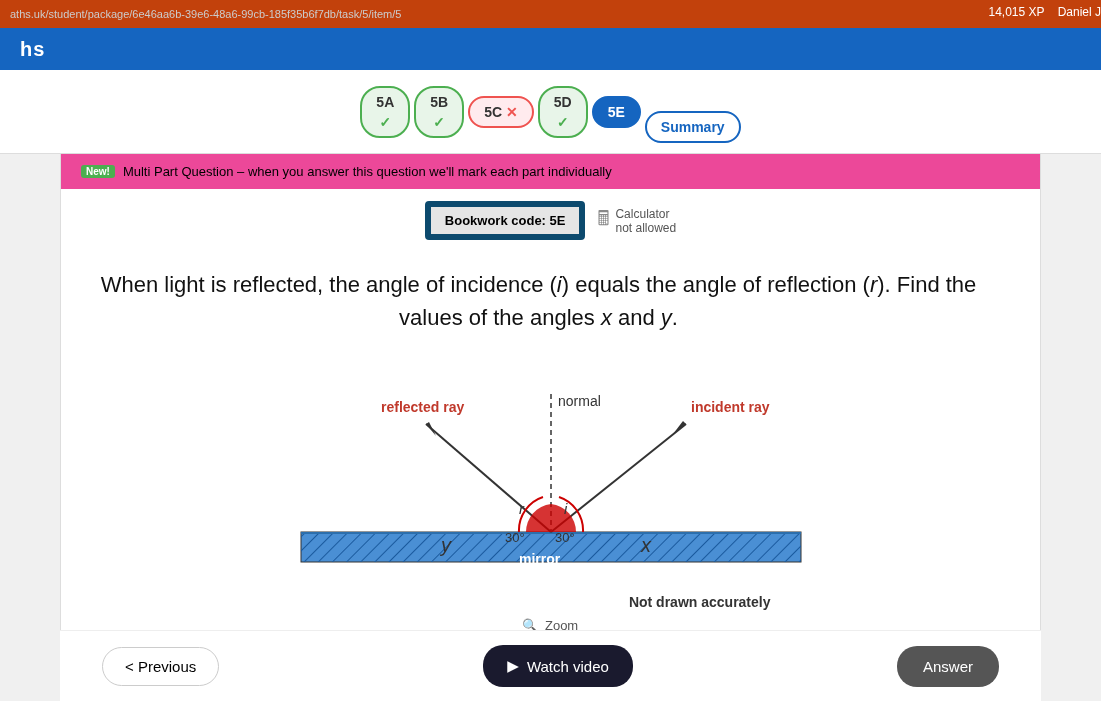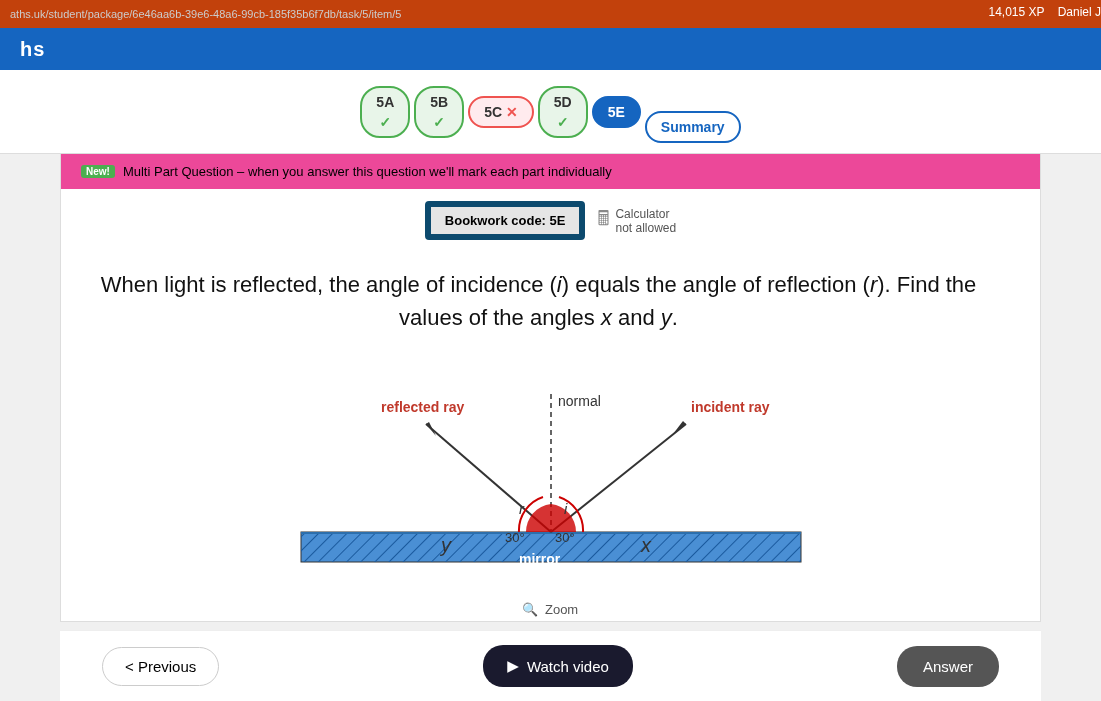--- a/index.html
+++ b/index.html
@@ -325,20 +325,21 @@
         <text x="284" y="188" font-size="13" fill="#333">30°</text>
 
         <text x="170" y="198" font-size="20" fill="#333" font-style="italic">y</text>
 
         <text x="370" y="198" font-size="20" fill="#333" font-style="italic">x</text>
 
         <text x="248" y="210" font-size="14" fill="white" font-weight="bold">mirror</text>
       </svg>
     </div>
 
+    <div class="not-drawn">Not drawn accurately</div>
 
     <div class="zoom-row">
       <span>🔍</span>
       <span>Zoom</span>
     </div>
   </div>
 
 </div>
 
 <div class="bottom-bar">

